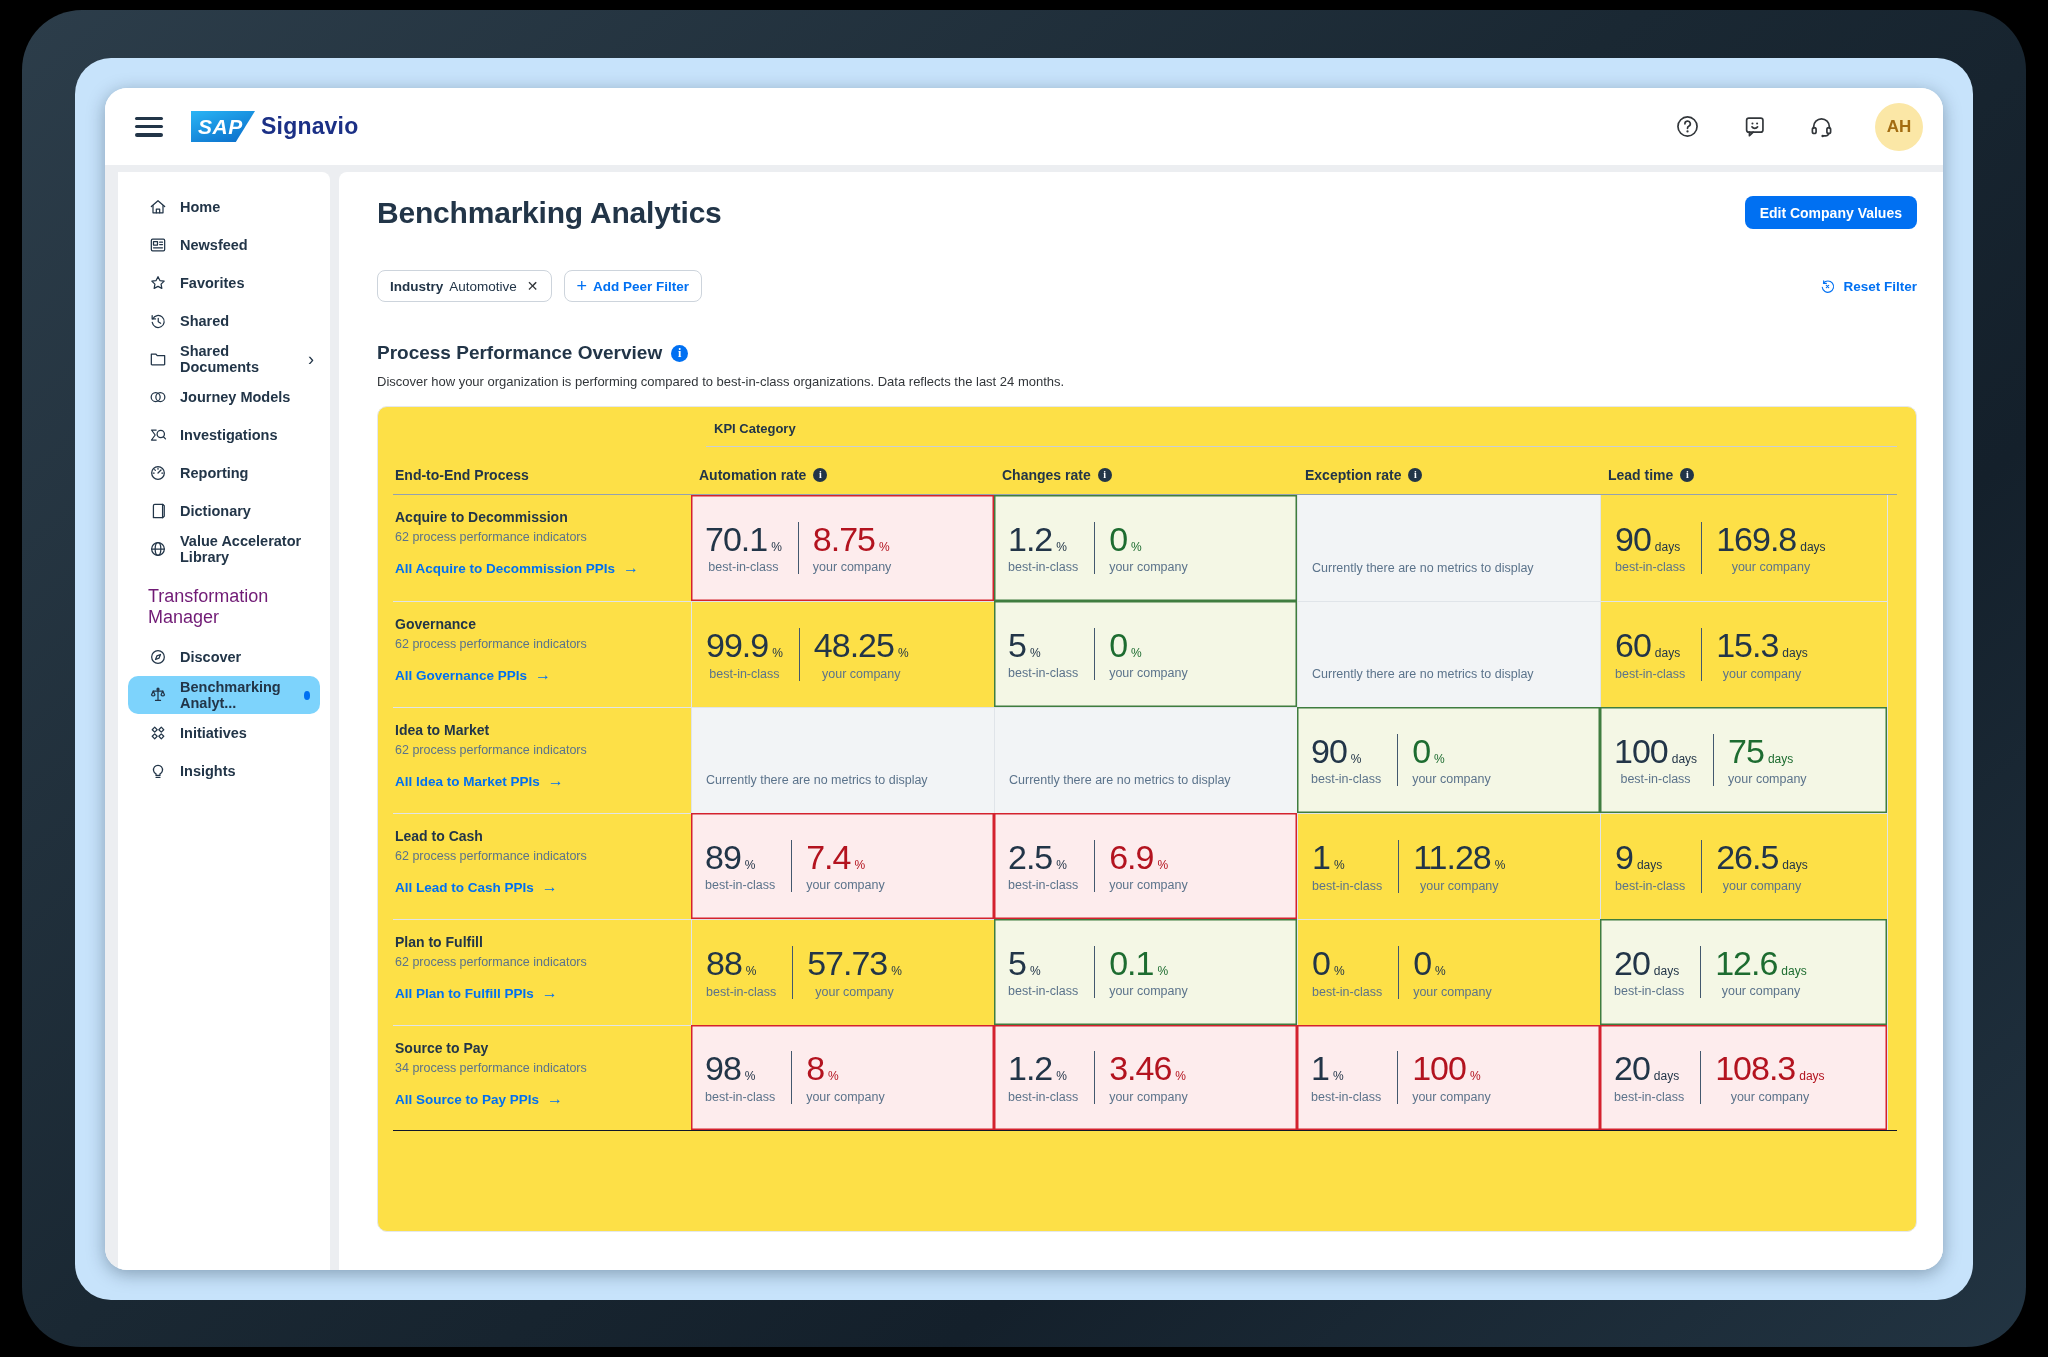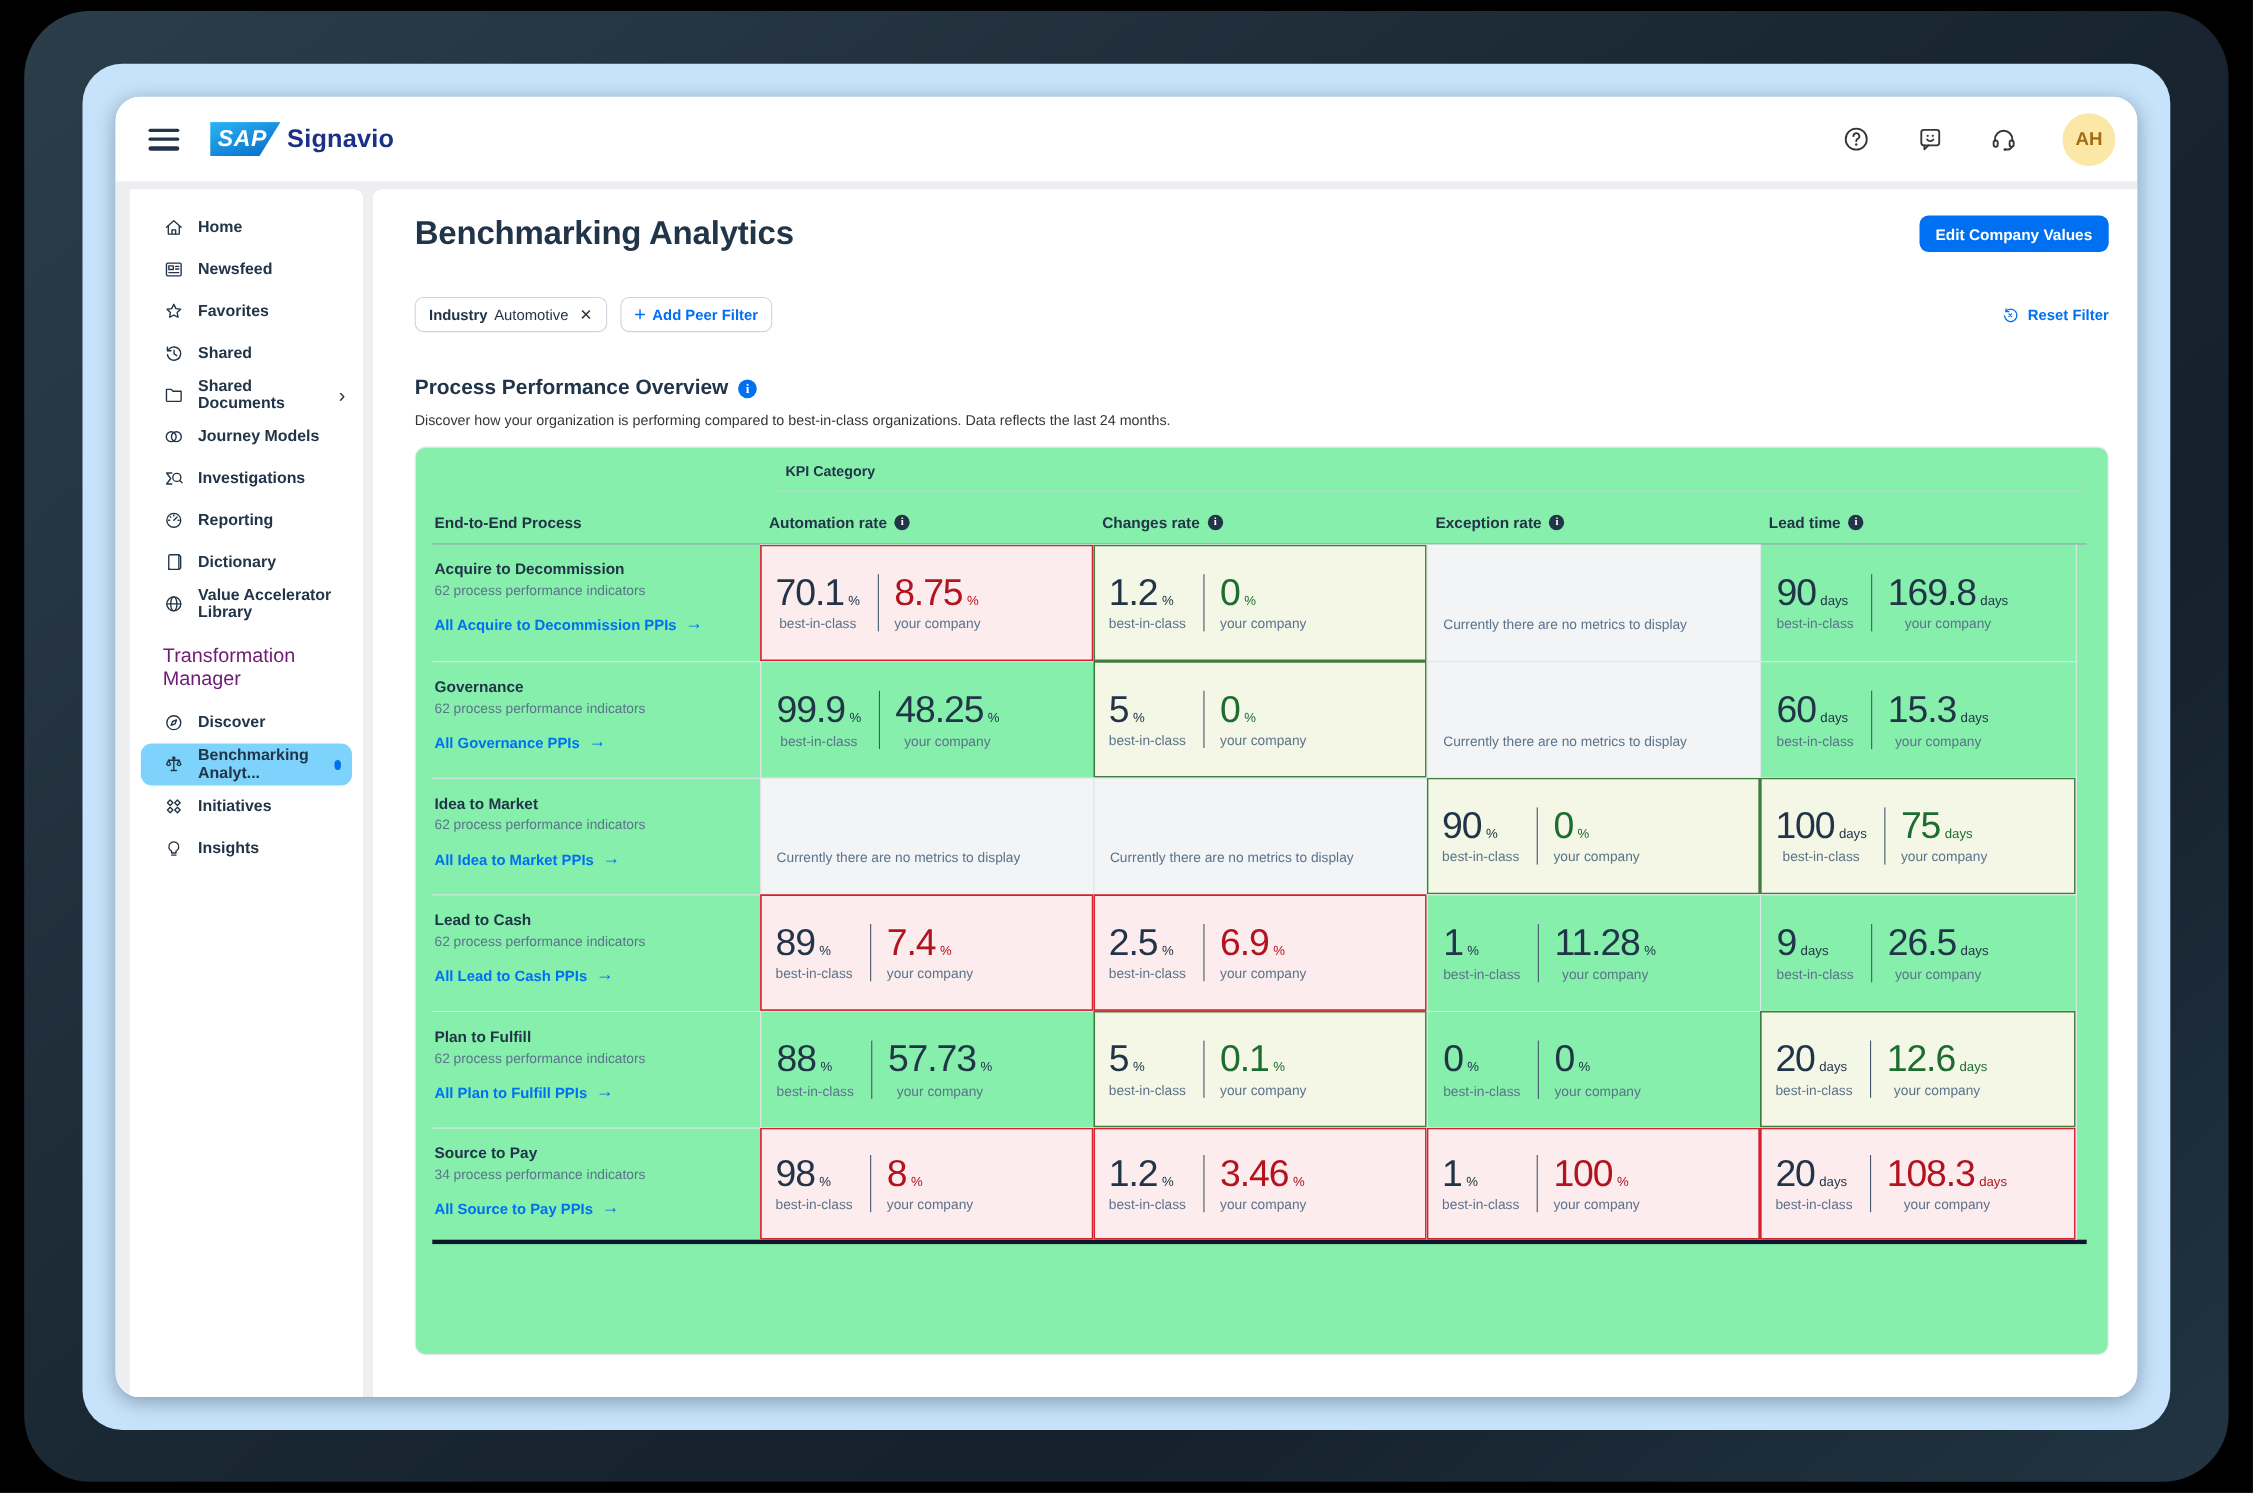--- a/index.html
+++ b/index.html
@@ -59,33 +59,33 @@
   
   .overview-head { display:flex; align-items:center; gap:9px; margin-top:40px; }
   h2 { font-size:19px; font-weight:700; color:#223548; }
   .info { display:inline-flex; align-items:center; justify-content:center; border-radius:50%; color:#fff; font-weight:700; font-style:normal;
           font-family:"Liberation Serif", serif; }
   .info.blue { width:17px; height:17px; background:var(--accent-blue,#0070f2); font-size:12px; }
   .info.dark { width:14px; height:14px; background:#223548; font-size:10px; }
   .subtitle { margin-top:10px; font-size:13px; color:#32363a; }
 
   
-  .card { margin-top:17px; border:1px solid #e5e8ec; border-radius:10px; background:#86efac; padding:12px 19px 100px 15px; }
+  .card { margin-top:17px; border:1px solid #e5e8ec; border-radius:10px; background:#fde047; padding:12px 19px 100px 15px; }
   .grid-cols { display:grid; grid-template-columns:298px 303px 303px 303px 288px; }
   .kpi-cat { position:relative; height:36px; }
   .kpi-cat span { position:absolute; left:321px; top:2px; font-size:13px; font-weight:700; color:#223548; }
   .kpi-cat .kpi-line { position:absolute; left:313px; right:0; top:27px; height:1px; background:#c9cfd6; }
   .thead { height:40px; align-items:center; border-bottom:1px solid #93a1b0; }
   .th { display:flex; align-items:center; gap:7px; font-size:14px; font-weight:700; color:#223548; padding-left:8px; }
   .th.first { padding-left:2px; }
 
   .t-row { height:106px; }
   .t-row .cell-line { border-top:1px solid #e0e4e9; }
   .t-row:first-child .cell-line { border-top:none; }
-  .t-row:last-child { border-bottom:4px solid #0f172a; }
+  .t-row:last-child { border-bottom:1px solid #0f172a; }
 
   .proc-cell { padding:14px 14px 0 2px; }
   .proc-name { font-size:14px; font-weight:700; color:#223548; }
   .proc-ind { font-size:12.5px; color:#5b738b; margin-top:5px; }
   .proc-link { display:flex; align-items:center; gap:8px; margin-top:15px; color:var(--accent-blue,#0070f2); font-size:13.5px; font-weight:600; cursor:pointer; }
   .proc-link .arr { font-size:16px; font-weight:400; }
 
   .kpi-cell { display:flex; align-items:center; padding-left:14px; border-left:1px solid #e0e4e9; position:relative; }
   .kpi-cell.lastcol { border-right:1px solid #e0e4e9; }
   .kpi-cell.empty { background:var(--empty-bg,#f2f4f6); align-items:flex-end; padding-bottom:26px; }

